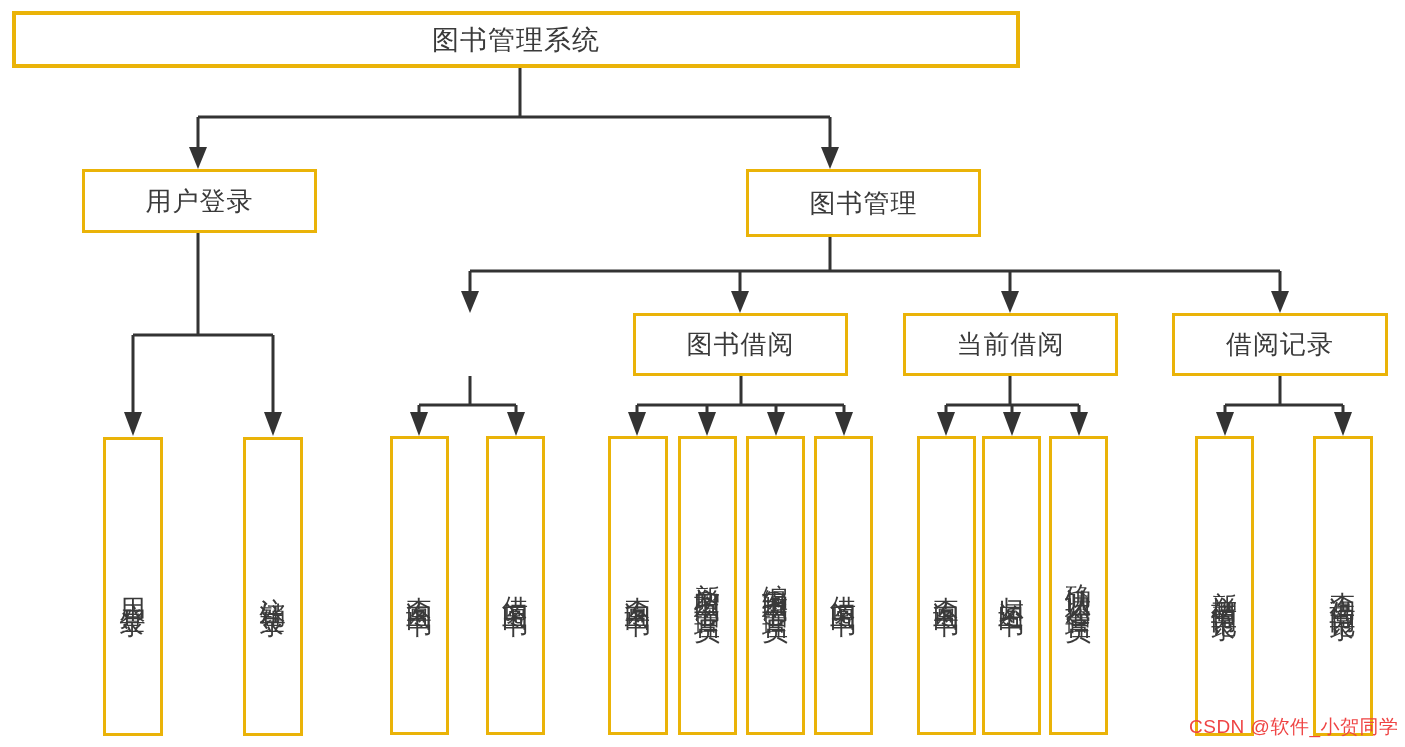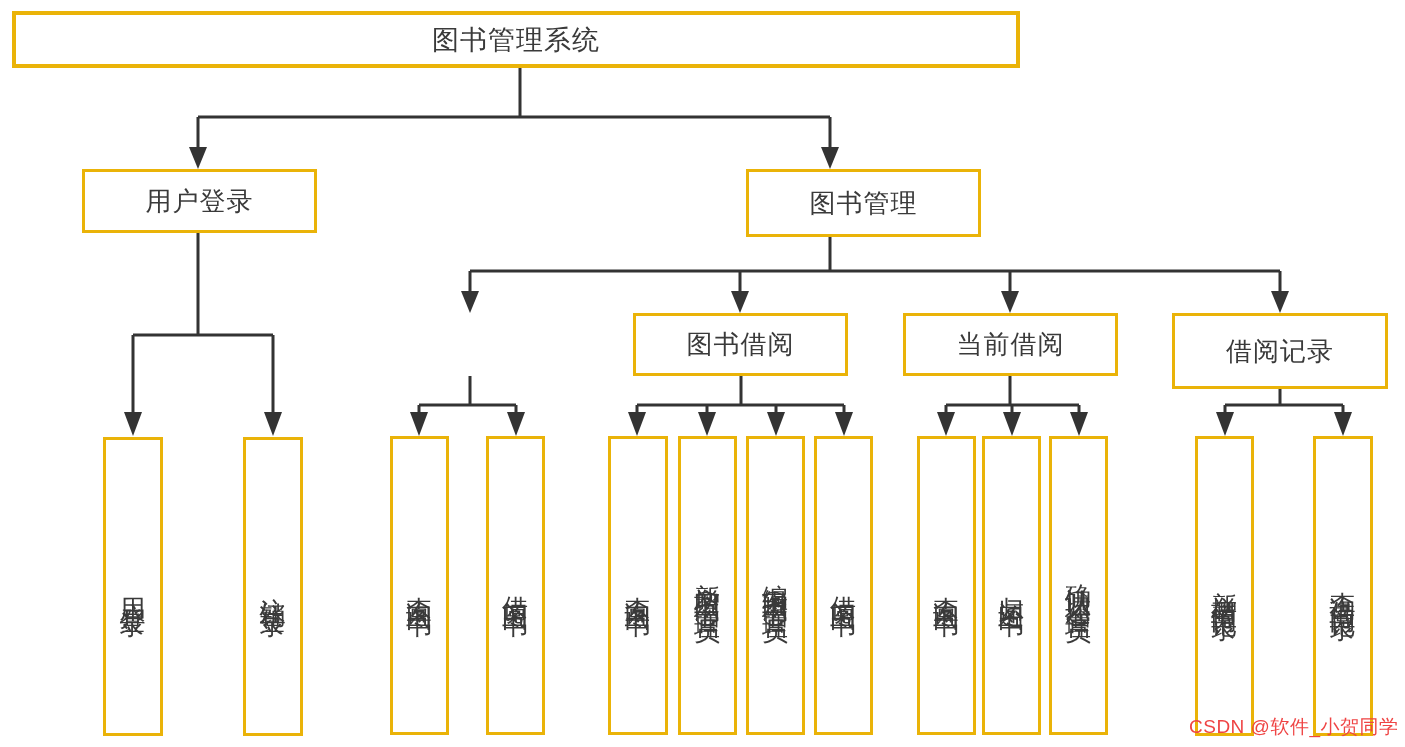--- a/index.html
+++ b/index.html
@@ -21,21 +21,21 @@
     writing-mode:vertical-rl;text-orientation:mixed;
     letter-spacing:5px;line-height:1;white-space:nowrap;
   }
   
   .n-root{left:12px;top:11px;width:1008px;height:57px;}
   .n-user-login{left:82px;top:169px;width:235px;height:64px;}
   .n-book-mgmt{left:712px;top:169px;width:235px;height:68px;margin-left:34px;}
   .n-new-book-rec{left:362px;top:313px;width:215px;height:63px;}
   .n-book-borrow{left:633px;top:313px;width:215px;height:63px;}
   .n-current-borrow{left:903px;top:313px;width:215px;height:63px;}
-  .n-borrow-records{left:1172px;top:313px;width:216px;height:76px;}
+  .n-borrow-records{left:1172px;top:313px;width:216px;height:63px;}
   .n-leaf-user-login{left:103px;top:437px;width:60px;height:299px;}
   .n-leaf-logout{left:243px;top:437px;width:60px;height:299px;}
   .n-leaf-rec-query{left:390px;top:436px;width:59px;height:299px;}
   .n-leaf-rec-borrow{left:486px;top:436px;width:59px;height:299px;}
   .n-leaf-bb-query{left:608px;top:436px;width:60px;height:299px;}
   .n-leaf-bb-add{left:678px;top:436px;width:59px;height:299px;}
   .n-leaf-bb-edit{left:746px;top:436px;width:59px;height:299px;}
   .n-leaf-bb-borrow{left:814px;top:436px;width:59px;height:299px;}
   .n-leaf-cb-query{left:917px;top:436px;width:59px;height:299px;}
   .n-leaf-cb-return{left:982px;top:436px;width:59px;height:299px;}

